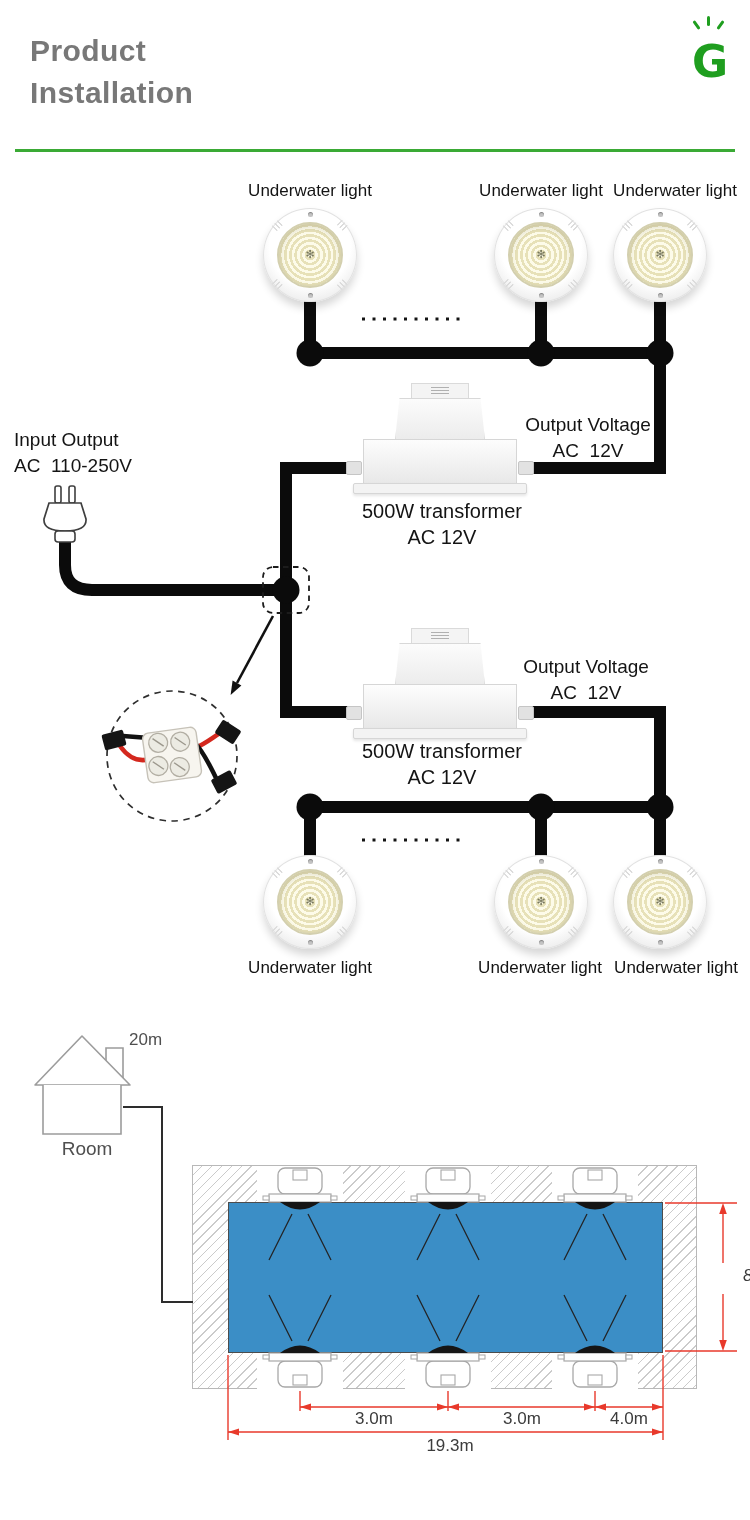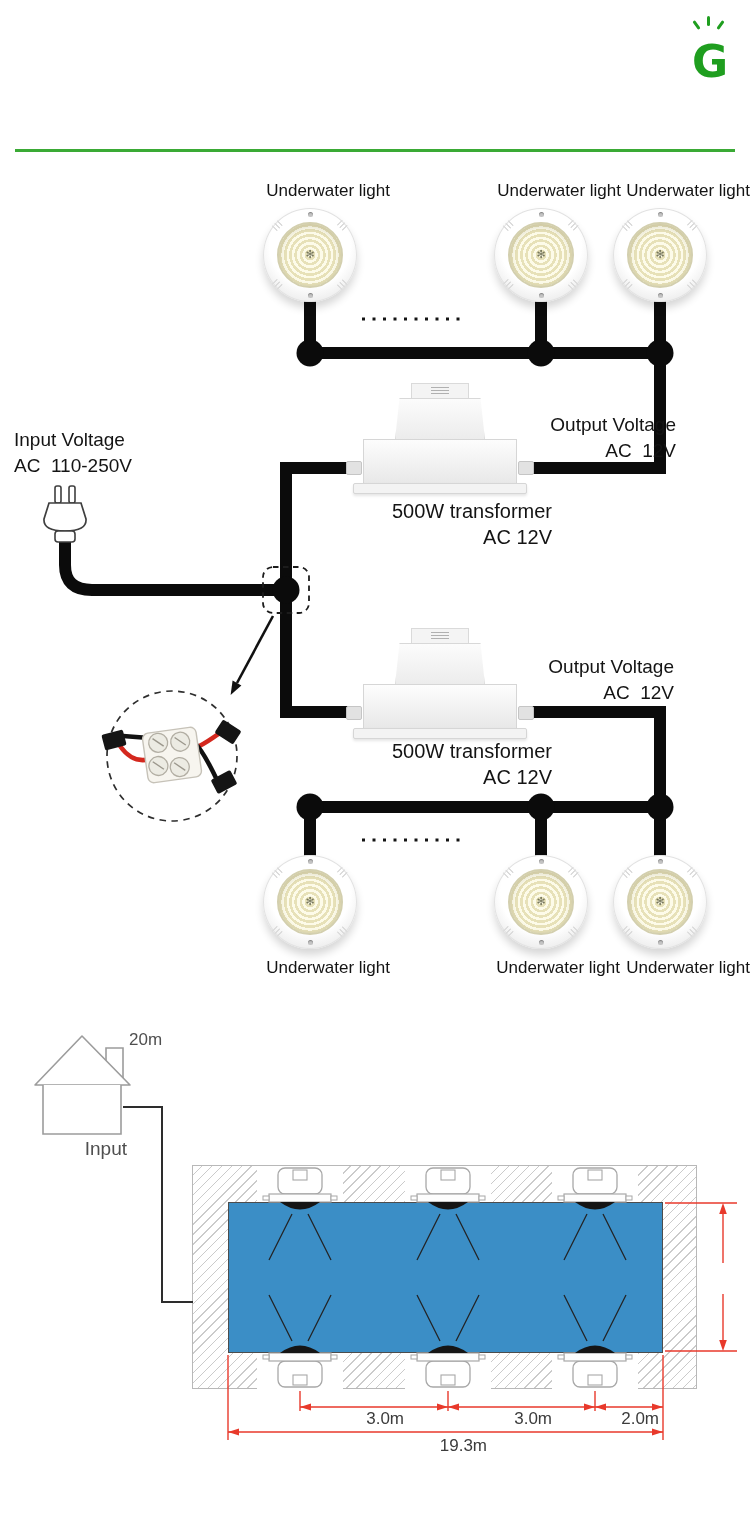--- a/index.html
+++ b/index.html
@@ -11,21 +11,21 @@
   .rule{position:absolute;left:15px;top:149px;width:720px;height:3px;background:#3aaa35;}
   .logo{position:absolute;left:688px;top:16px;width:42px;height:64px;}
   .logo .g{position:absolute;left:4px;bottom:-7px;font-size:44px;font-weight:800;color:#1f9e1f;
            font-family:"DejaVu Sans",sans-serif;}
   .ray{position:absolute;width:3px;height:10px;background:#1f9e1f;border-radius:2px;}
   .ray1{left:7px;top:4px;transform:rotate(-36deg);}
   .ray2{left:19px;top:0;}
   .ray3{left:31px;top:4px;transform:rotate(36deg);}
   
   .lbl{position:absolute;color:#141414;white-space:pre;z-index:4;}
-  .c{text-align:right;}
+  .c{text-align:center;}
   .uw{font-size:17px;font-weight:500;}
   .volt{font-size:19px;font-weight:500;}
   .tname{font-size:20px;font-weight:500;}
   .dim{font-size:17px;color:#3c3c3c;font-weight:400;}
   .map{font-size:17px;color:#4f4f4f;}
   
   .pool-frame{position:absolute;left:192px;top:1165px;width:505px;height:224px;z-index:1;
       box-sizing:border-box;border:1px solid #b8b8b8;
       background:repeating-linear-gradient(135deg,#ffffff 0 6px,#cbcbcb 6px 7px);}
   .niche{position:absolute;width:86px;height:38px;background:#fff;z-index:1;}
@@ -67,20 +67,24 @@
       box-shadow:0 2px 3px rgba(0,0,0,.10);}
   .tx-gland{position:absolute;top:78px;width:16px;height:14px;background:#e2e2e2;
       border:1px solid #c5c5c5;border-radius:2px;box-sizing:border-box;}
   .tx-gland.l{left:-7px;} .tx-gland.r{right:-7px;}
 </style>
 </head>
 <body>
 
 <div class="page">
 
+  <div class="title">
+    <div>Product</div>
+    <div>Installation</div>
+  </div>
   <div class="logo">
     <span class="ray ray1"></span>
     <span class="ray ray2"></span>
     <span class="ray ray3"></span>
     <span class="g">G</span>
   </div>
   <div class="rule"></div>
 
   <div class="pool-frame"></div>
   <div class="niche" style="left:257px;top:1166px;"></div>
@@ -289,38 +293,38 @@
     <div class="tx-body"></div>
     <div class="tx-flange"></div>
     <div class="tx-gland l"></div>
     <div class="tx-gland r"></div>
   </div>
 
   <div class="lbl uw c" style="left:230px;top:181px;width:160px;">Underwater light</div>
   <div class="lbl uw c" style="left:461px;top:181px;width:160px;">Underwater light</div>
   <div class="lbl uw c" style="left:600px;top:181px;width:150px;">Underwater light</div>
 
-  <div class="lbl volt" style="left:14px;top:429px;">Input Voltage</div>
+  <div class="lbl volt" style="left:14px;top:429px;">Input Output</div>
   <div class="lbl volt" style="left:14px;top:455px;text-align:right;">AC  110-250V</div>
 
   <div class="lbl volt c" style="left:500px;top:414px;width:176px;">Output Voltage</div>
   <div class="lbl volt c" style="left:500px;top:440px;width:176px;">AC  12V</div>
   <div class="lbl tname c" style="left:332px;top:500px;width:220px;">500W transformer</div>
   <div class="lbl tname c" style="left:332px;top:526px;width:220px;">AC 12V</div>
 
   <div class="lbl volt c" style="left:498px;top:656px;width:176px;">Output Voltage</div>
   <div class="lbl volt c" style="left:498px;top:682px;width:176px;">AC  12V</div>
   <div class="lbl tname c" style="left:332px;top:740px;width:220px;">500W transformer</div>
   <div class="lbl tname c" style="left:332px;top:766px;width:220px;">AC 12V</div>
 
   <div class="lbl uw c" style="left:230px;top:958px;width:160px;">Underwater light</div>
   <div class="lbl uw c" style="left:460px;top:958px;width:160px;">Underwater light</div>
   <div class="lbl uw c" style="left:602px;top:958px;width:148px;">Underwater light</div>
 
   <div class="lbl map" style="left:129px;top:1030px;text-align:center;">20m</div>
-  <div class="lbl map c" style="left:47px;top:1138px;width:80px;font-size:19px;">Input</div>
+  <div class="lbl map c" style="left:47px;top:1138px;width:80px;font-size:19px;">Room</div>
   <div class="lbl dim c" style="left:736px;top:1266px;width:52px;font-style:italic;">8.0m</div>
   <div class="lbl dim c" style="left:344px;top:1409px;width:60px;">3.0m</div>
   <div class="lbl dim c" style="left:492px;top:1409px;width:60px;">3.0m</div>
-  <div class="lbl dim c" style="left:599px;top:1409px;width:60px;">2.0m</div>
+  <div class="lbl dim c" style="left:599px;top:1409px;width:60px;">4.0m</div>
   <div class="lbl dim c" style="left:413px;top:1436px;width:74px;">19.3m</div>
 
 </div>
 
 </body></html>

